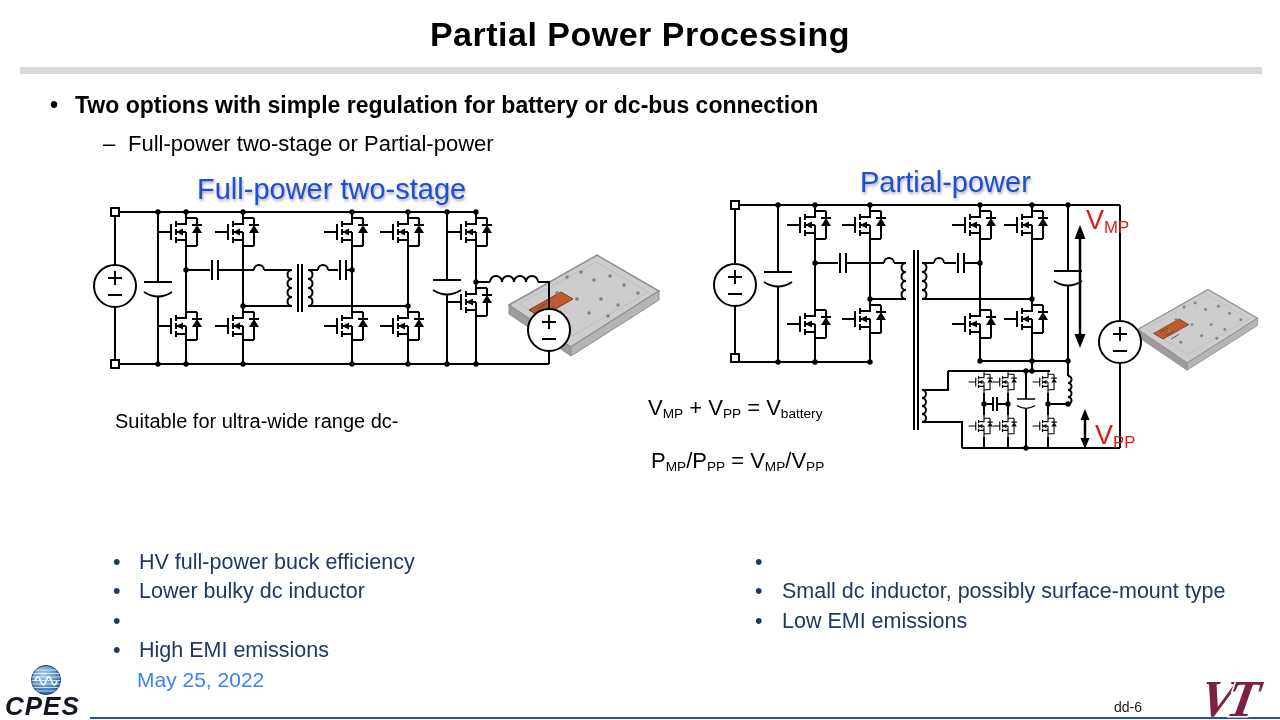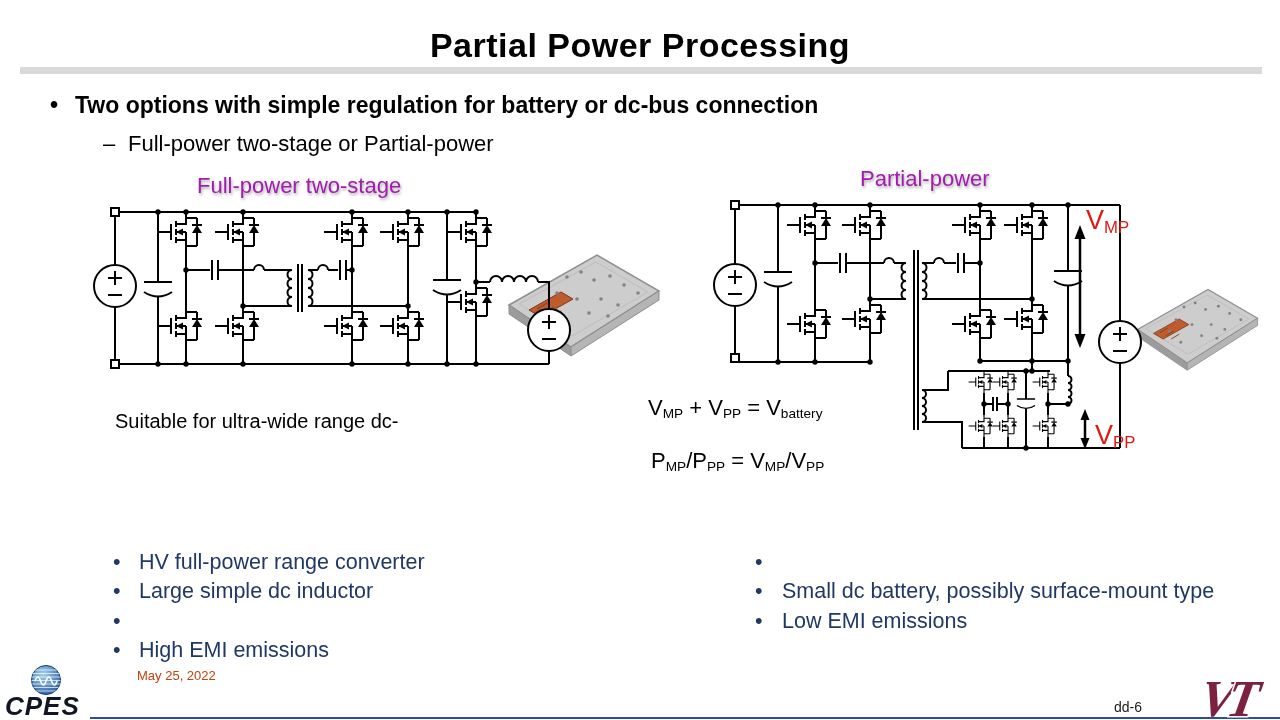--- a/index.html
+++ b/index.html
@@ -1,46 +1,46 @@
 <!DOCTYPE html>
 <html style="--list-navy: #1F3864; --label-red: #DD1A14; --vt-maroon: #7C2141; --divider-gray: #D9D9D9; --footer-line: #2B4EA2;"><head>
 <meta charset="utf-8">
 <style>
   html,body{margin:0;padding:0;background:#888;}
   .slide{
     position:relative;width:1280px;height:720px;background:#ffffff;overflow:hidden;
     font-family:"Liberation Sans",sans-serif;color:#000;
   }
   .abs{position:absolute;}
-  .title{left:0;right:0;top:15px;text-align:center;font-size:34px;font-weight:bold;letter-spacing:.5px;margin-top:11px;}
+  .title{left:0;right:0;top:15px;text-align:center;font-size:34px;font-weight:bold;letter-spacing:.5px;}
   .divider{left:20px;top:67px;width:1242px;height:7px;background:var(--divider-gray,#d9d9d9);}
   .bullet-main{left:50px;top:92px;font-size:23px;font-weight:bold;display:flex;}
   .bullet-main .mk{width:25px;}
   .bullet-sub{left:103px;top:131px;font-size:22px;display:flex;}
   .bullet-sub .mk{width:25px;}
-  .diag-label{font-size:22px;color:#a21caf;text-shadow:1px 2px 3px rgba(0,0,0,.35);}
+  .diag-label{font-size:29px;color:#1d4ed8;text-shadow:1px 2px 3px rgba(0,0,0,.35);}
   .dl-left{left:197px;top:173px;}
   .dl-right{left:860px;top:166px;}
   .circuits{left:0;top:0;}
   .note{left:115px;top:407px;font-size:20px;line-height:28.5px;}
   .eq{font-size:22px;}
   .eq sub,.vlabel sub{font-size:.62em;vertical-align:-0.22em;}
   .eq1{left:648px;top:395px;}
   .eq2{left:651px;top:448px;}
   .vlabel{color:var(--label-red,#dd1a14);font-size:27px;line-height:1;margin-top:8px;}
   .vmp{left:1086px;top:199px;}
   .vpp{left:1095px;top:414px;}
   .list{color:var(--list-navy,#1f3864);font-size:21.5px;line-height:29.4px;display:flex;flex-direction:column;}
   .list .li{display:flex;}
   .list .mk{width:34px;padding-left:8px;box-sizing:border-box;flex:none;}
   .list-left{left:105px;top:548px;}
   .list-right{left:748px;top:548px;}
   .list-right .mk{padding-left:7px;}
   .list-right .tx{max-width:480px;}
-  .date{left:137px;top:668px;font-size:13px;color:#c2410c;}
+  .date{left:137px;top:668px;font-size:21px;color:#3b82f6;}
   .slide-code{left:1114px;top:699px;font-size:14px;color:#1a1a1a;}
   .footer-line{left:90px;top:717px;width:1190px;height:2px;background:var(--footer-line,#2b4ea2);}
   .cpes-globe{left:29px;top:665px;}
   .cpes-text{left:5px;top:691px;font-size:26px;font-style:italic;font-weight:bold;letter-spacing:1px;color:#111722;}
   .vt-svg{left:1197px;top:675px;overflow:visible;}
   .vt-svg text{font-family:"Liberation Serif",serif;font-weight:bold;font-style:italic;font-size:52px;fill:var(--vt-maroon,#7c2141);}
   .vt-svg .t2{stroke:#fff;stroke-width:3;paint-order:stroke;}
 </style>
 </head>
 <body>
@@ -291,42 +291,42 @@
   <div class="abs eq eq2">
     <span>P</span><sub>MP</sub><span>/P</span><sub>PP</sub><span> = V</span><sub>MP</sub><span>/V</span><sub>PP</sub>
   </div>
   <div class="abs eq eq1">
     <span>V</span><sub>MP</sub><span> + V</span><sub>PP</sub><span> = V</span><sub>battery</sub>
   </div>
 
   <div class="abs list list-left">
     <div class="li">
       <span class="mk">•</span>
-      <span class="tx">HV full-power range converter</span>
-    </div>
-    <div class="li">
-      <span class="mk">•</span>
-      <span class="tx">Large simple dc inductor</span>
+      <span class="tx">HV full-power buck efficiency</span>
+    </div>
+    <div class="li">
+      <span class="mk">•</span>
+      <span class="tx">Lower bulky dc inductor</span>
     </div>
     <div class="li">
       <span class="mk">•</span>
     </div>
     <div class="li">
       <span class="mk">•</span>
       <span class="tx">High EMI emissions</span>
     </div>
   </div>
 
   <div class="abs list list-right">
     <div class="li">
       <span class="mk">•</span>
     </div>
     <div class="li">
       <span class="mk">•</span>
-      <span class="tx">Small dc battery, possibly surface-mount type</span>
+      <span class="tx">Small dc inductor, possibly surface-mount type</span>
     </div>
     <div class="li">
       <span class="mk">•</span>
       <span class="tx">Low EMI emissions</span>
     </div>
   </div>
 
   <svg class="abs cpes-globe" width="34" height="32" viewBox="0 0 34 32">
     <defs>
       <radialGradient id="gGlobe" cx="40%" cy="30%" r="80%">

